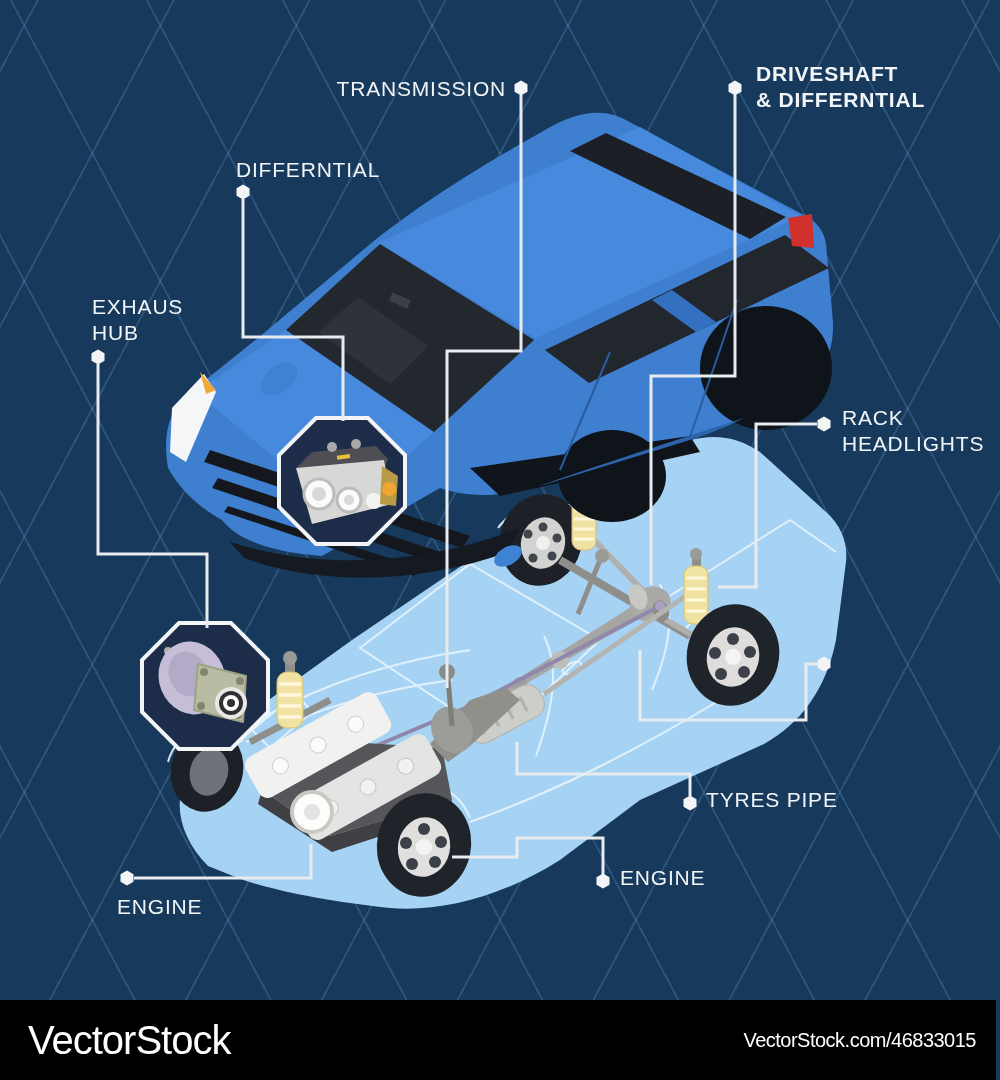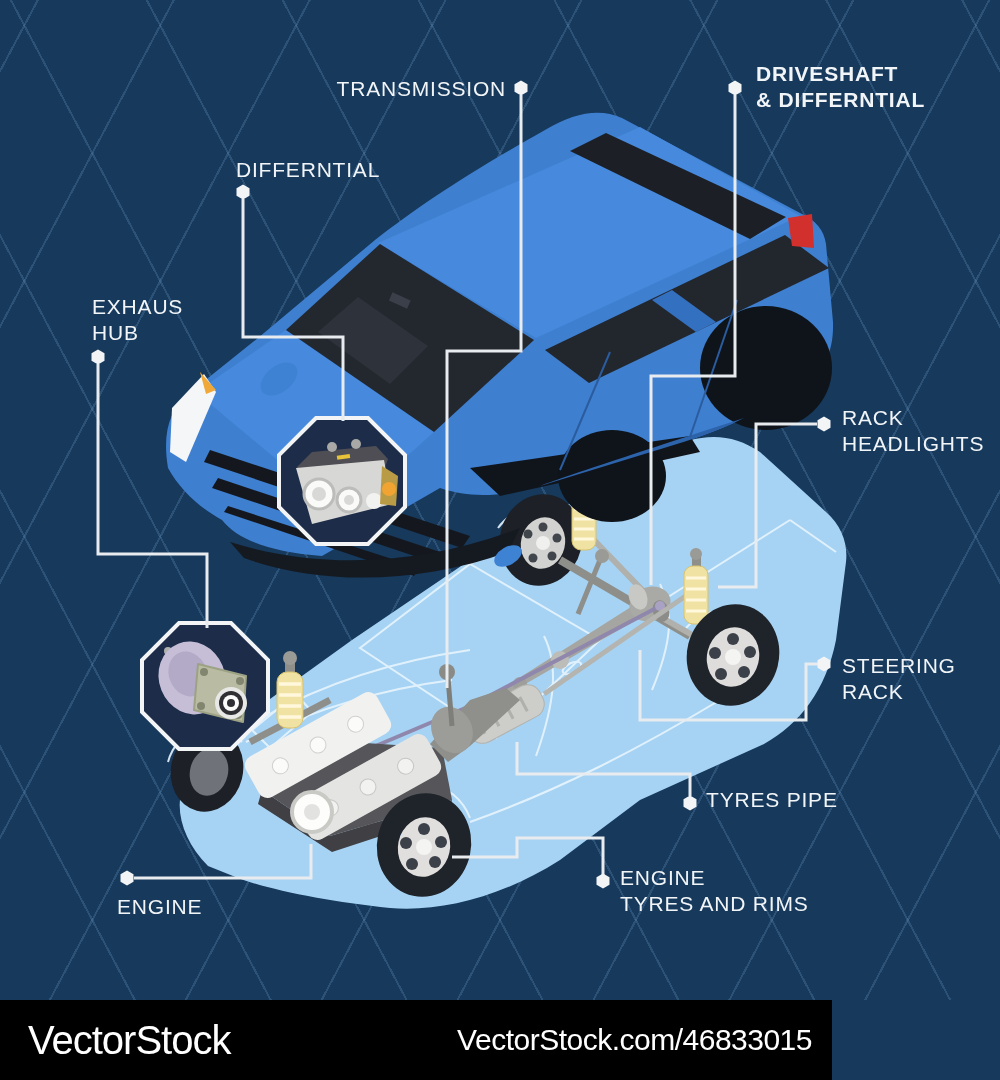--- a/index.html
+++ b/index.html
@@ -16,30 +16,30 @@
   }
   #art{position:absolute;left:0;top:0;}
   .label{
     position:absolute;color:var(--c-label_text,#f2f5f7);
     font-size:21px;line-height:26px;font-weight:500;letter-spacing:.8px;
     white-space:nowrap;z-index:5;
   }
   .label span{display:block;}
   .align-right{text-align:right;}
   #watermark-bar{
-    position:absolute;left:0;top:1000px;width:832px;height:80px;
+    position:absolute;left:0;top:1000px;width:996px;height:80px;
     background:var(--c-watermark_bar,#000);z-index:9;
     display:flex;align-items:center;justify-content:space-between;
   }
   #wm-logo{
     color:var(--c-watermark_text,#fff);font-size:40px;font-weight:400;
     letter-spacing:-1px;padding-left:28px;
   }
   #wm-url{
-    color:var(--c-watermark_text,#fff);font-size:30px;font-weight:400;
+    color:var(--c-watermark_text,#fff);font-size:20px;font-weight:400;
     letter-spacing:-0.5px;padding-right:20px;
   }
 </style>
 </head>
 <body>
 
 <div id="stage">
   <div id="grid"></div>
 
   <svg id="art" width="1000" height="1000" viewBox="0 0 1000 1000">
@@ -315,30 +315,25 @@
     <span>DIFFERNTIAL</span>
   </div>
   <div class="label" style="left:92px;top:294px;">
     <span>EXHAUS</span>
     <span>HUB</span>
   </div>
   <div class="label" style="left:842px;top:405px;">
     <span>RACK</span>
     <span>HEADLIGHTS</span>
   </div>
-  <div class="label" style="left:842px;top:653px;">
-    <span>STEERING</span>
-    <span>RACK</span>
-  </div>
   <div class="label" style="left:706px;top:787px;">
     <span>TYRES PIPE</span>
   </div>
   <div class="label" style="left:620px;top:865px;">
     <span>ENGINE</span>
-    <span>TYRES AND RIMS</span>
   </div>
   <div class="label" style="left:117px;top:894px;">
     <span>ENGINE</span>
   </div>
 
   <div id="watermark-bar">
     <span id="wm-logo">VectorStock</span>
     <span id="wm-url">VectorStock.com/46833015</span>
   </div>
 </div>

